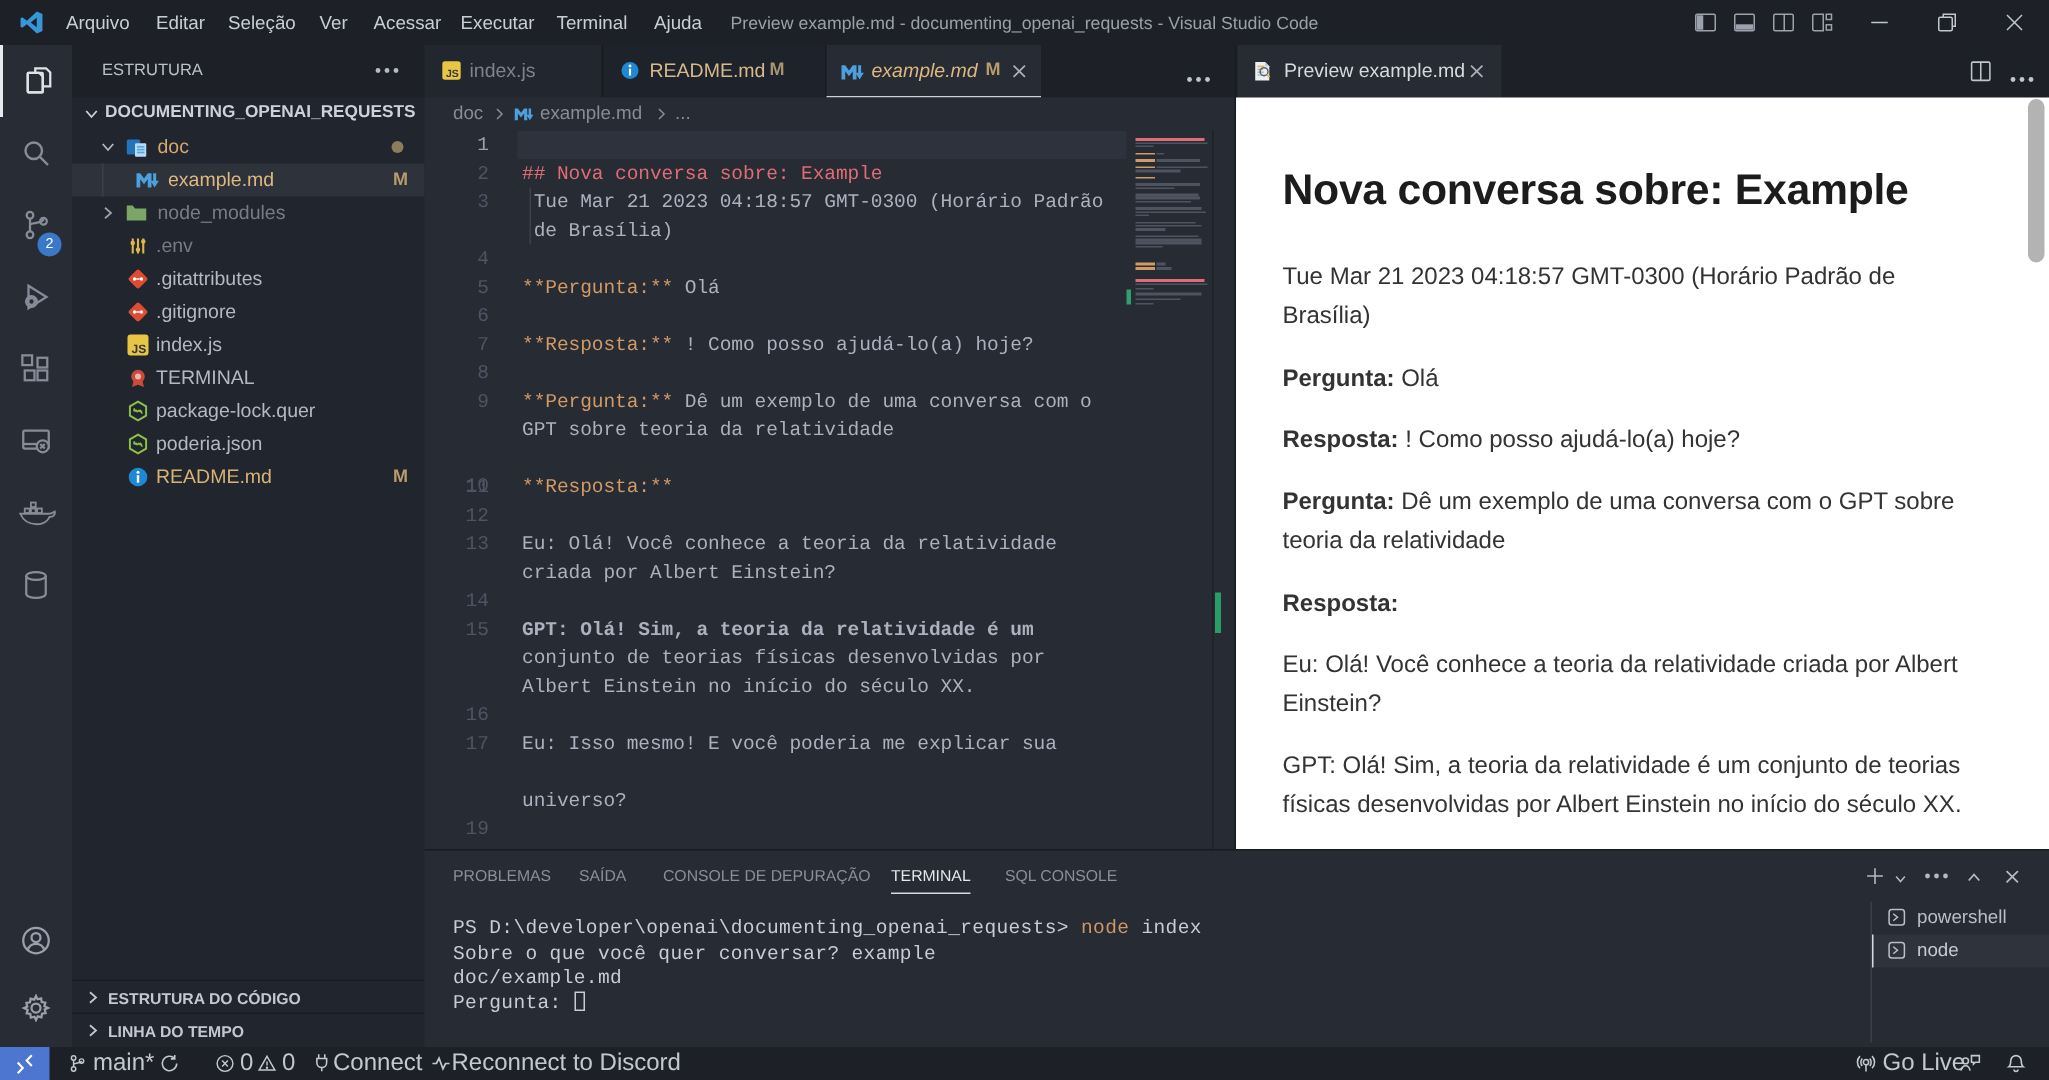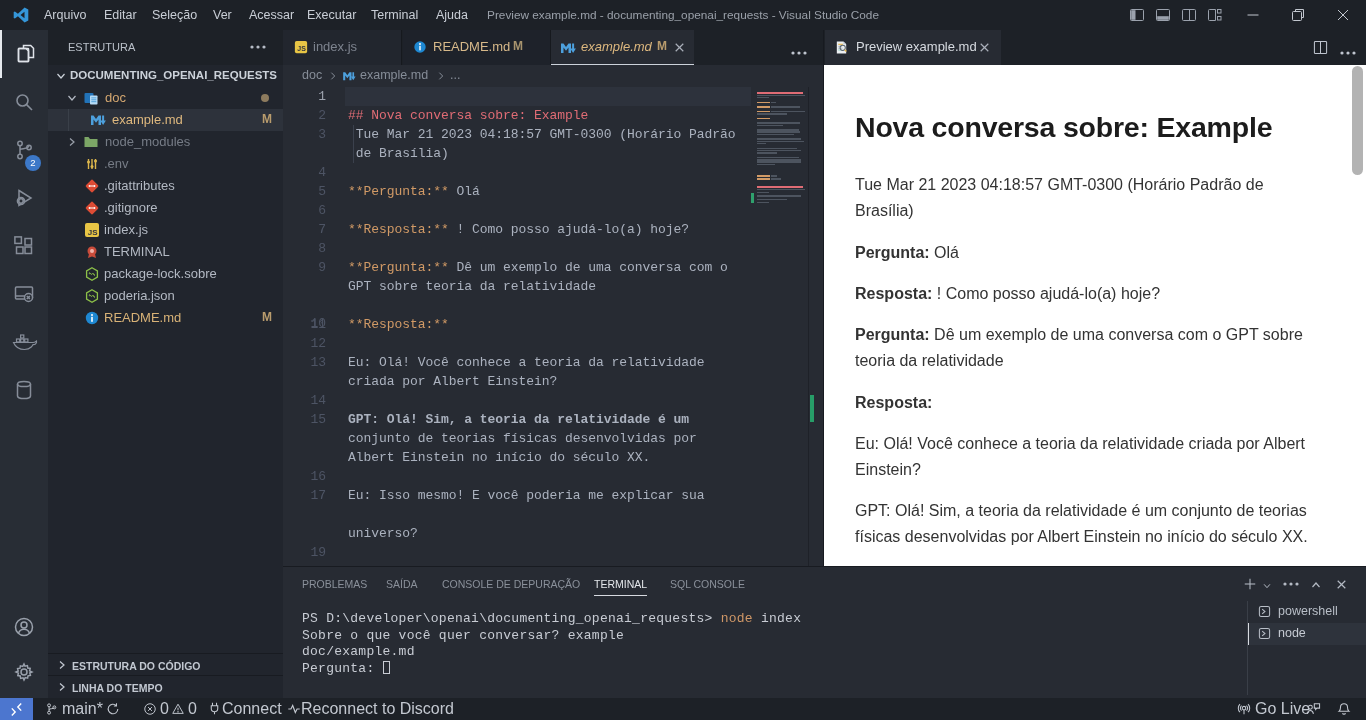--- a/index.html
+++ b/index.html
@@ -265,21 +265,21 @@
           <path d="M5 10h6l1 4-4-1.5L4 14z" fill="#c94c3b"></path>
           <circle cx="8" cy="7" r="2" fill="#f2b5ac"></circle>
         </svg>
     <span class="lbl" style="left:56px;">TERMINAL</span>
   </div>
   <div class="trow" style="top:233px;">
     <svg class="ficon" style="left:36px" viewBox="0 0 16 16" fill="none" stroke="#8dc149" stroke-width="1.3">
           <path d="M8 1.8l5.4 3.1v6.2L8 14.2l-5.4-3.1V4.9z"></path>
           <path d="M6 6.5c-1 0-1 1.5 0 1.5s0-1.5 1 0 1-1.5 2 0 0-1.5 1 0 0 1.5 1 1.5" stroke-width="1"></path>
         </svg>
-    <span class="lbl" style="left:56px;">package-lock.sobre</span>
+    <span class="lbl" style="left:56px;">package-lock.quer</span>
   </div>
   <div class="trow" style="top:255px;">
     <svg class="ficon" style="left:36px" viewBox="0 0 16 16" fill="none" stroke="#8dc149" stroke-width="1.3">
           <path d="M8 1.8l5.4 3.1v6.2L8 14.2l-5.4-3.1V4.9z"></path>
           <path d="M6 6.5c-1 0-1 1.5 0 1.5s0-1.5 1 0 1-1.5 2 0 0-1.5 1 0 0 1.5 1 1.5" stroke-width="1"></path>
         </svg>
     <span class="lbl" style="left:56px;">poderia.json</span>
   </div>
   <div class="trow" style="top:277px;">
     <svg class="ficon" style="left:36px" viewBox="0 0 16 16">

